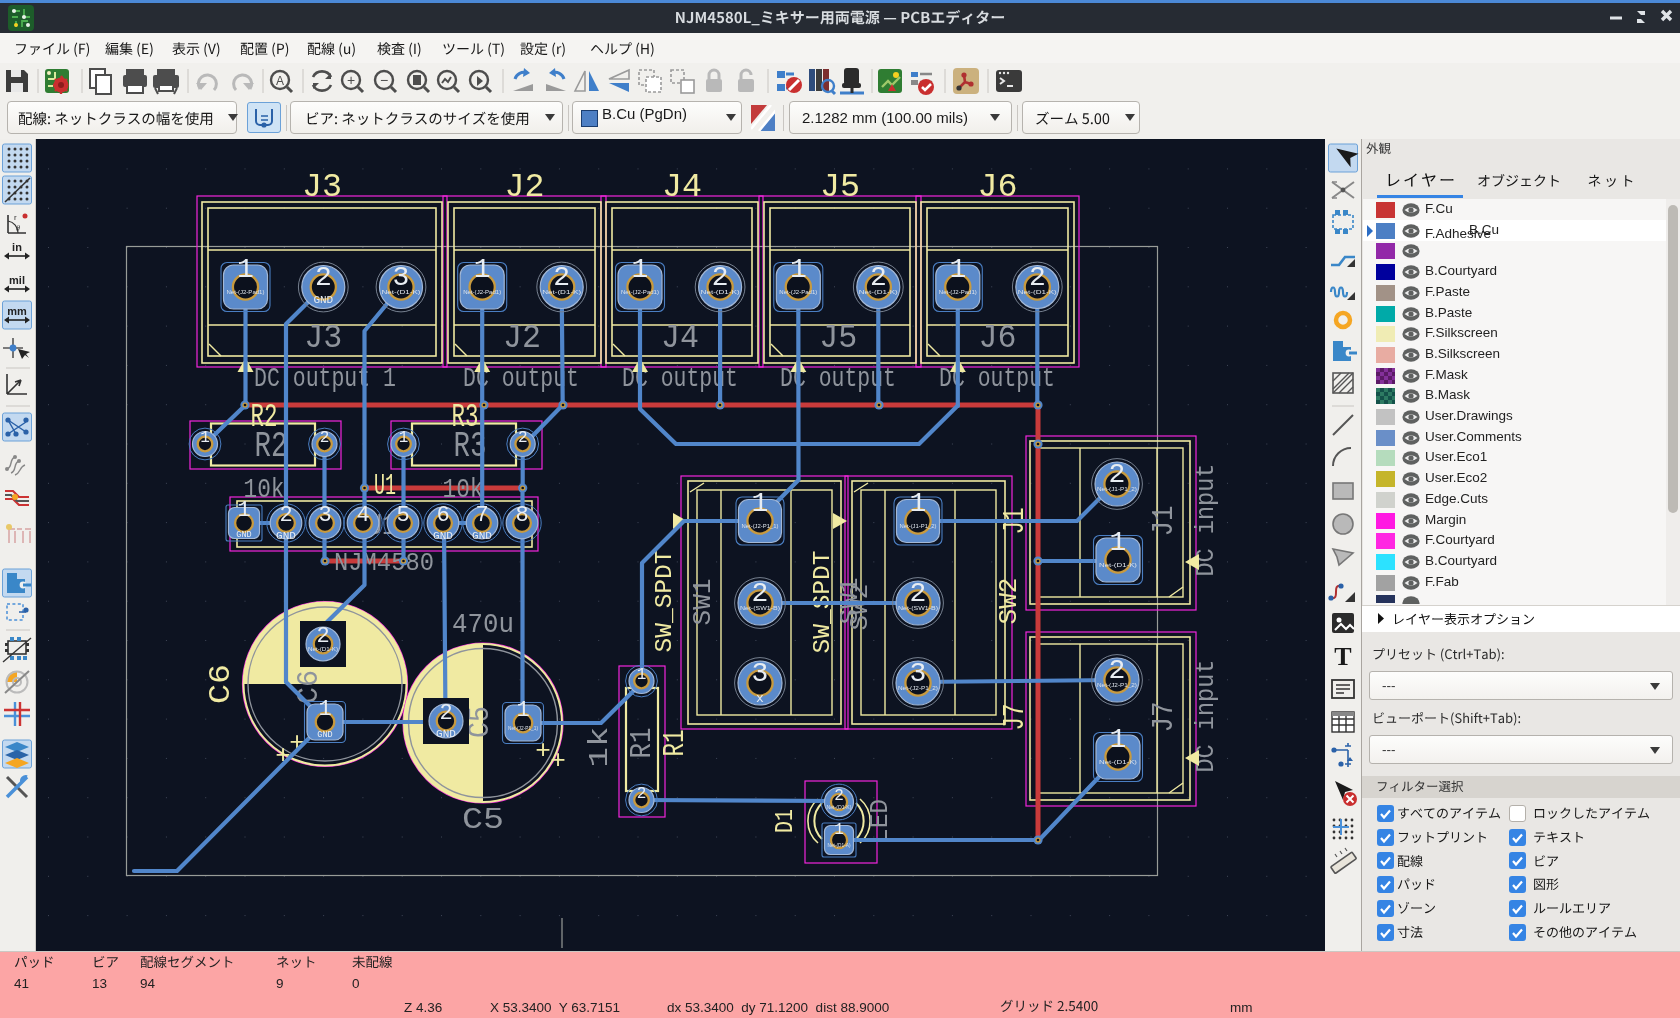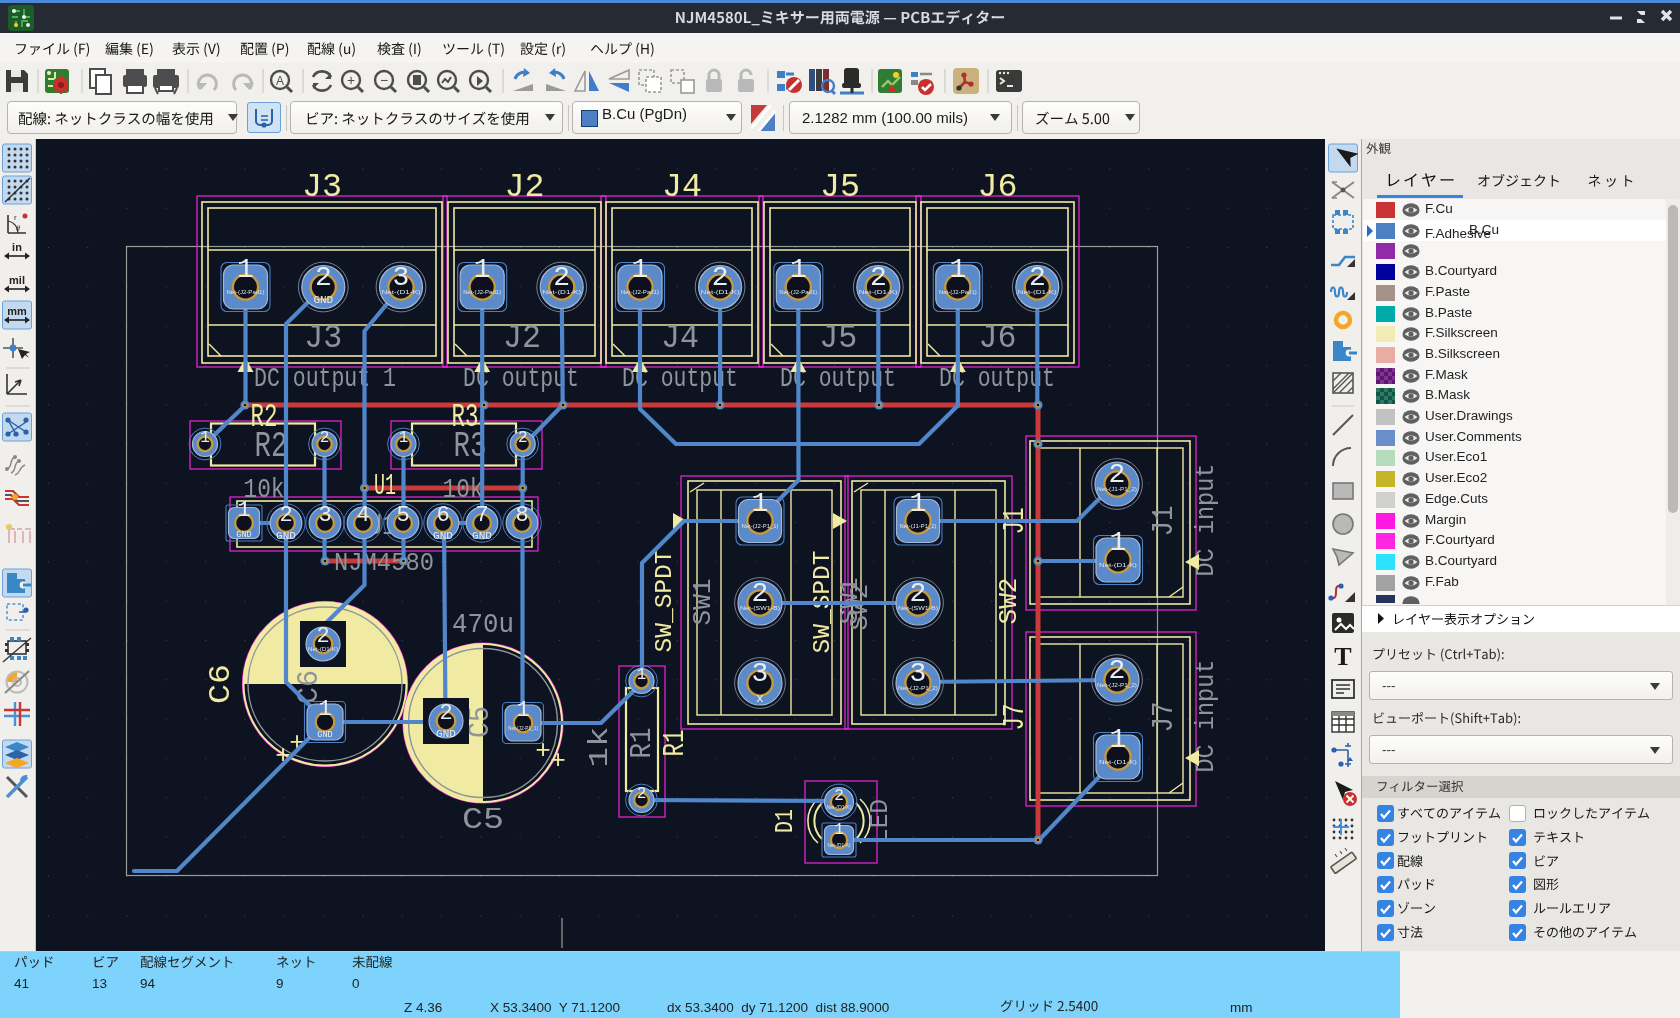--- a/index.html
+++ b/index.html
@@ -1074,28 +1074,28 @@
   </svg>
 <div style="position:absolute;left:1509px;top:899.5px;width:17px;height:17px;background:#3584e4;border-radius:3px"></div>
 <svg width="17" height="17" style="position:absolute;left:1509px;top:899.5px">
     <path d="M4,9 l3,3.5 l6,-7" stroke="#fff" stroke-width="2.2" fill="none"></path>
   </svg>
 <div style="position:absolute;left:1509px;top:923.5px;width:17px;height:17px;background:#3584e4;border-radius:3px"></div>
 <svg width="17" height="17" style="position:absolute;left:1509px;top:923.5px">
     <path d="M4,9 l3,3.5 l6,-7" stroke="#fff" stroke-width="2.2" fill="none"></path>
   </svg>
 
-<div style="position:absolute;left:0;top:951px;width:1400px;height:67px;background:#7dd3fc;border-top:1px solid #cbc8c3;box-sizing:border-box">
+<div style="position:absolute;left:0;top:951px;width:1680px;height:67px;background:#fca5a5;border-top:1px solid #cbc8c3;box-sizing:border-box">
     <div class="t13" style="position:absolute;left:14px;top:24px">41</div>
     <div class="t13" style="position:absolute;left:92px;top:24px">13</div>
     <div class="t13" style="position:absolute;left:140px;top:24px">94</div>
     <div class="t13" style="position:absolute;left:276px;top:24px">9</div>
     <div class="t13" style="position:absolute;left:352px;top:24px">0</div>
     <div class="t13" style="position:absolute;left:404px;top:48px">Z 4.36</div>
-    <div class="t13" style="position:absolute;left:490px;top:48px">X 53.3400  Y 71.1200</div>
+    <div class="t13" style="position:absolute;left:490px;top:48px">X 53.3400  Y 63.7151</div>
     <div class="t13" style="position:absolute;left:667px;top:48px">dx 53.3400  dy 71.1200  dist 88.9000</div>
     <div class="t13" style="position:absolute;left:1230px;top:48px">mm</div>
   </div>
 <svg width="1680" height="1018" viewBox="0 0 1680 1018" xmlns="http://www.w3.org/2000/svg" style="position:absolute;left:0;top:0;pointer-events:none">
 <g transform="translate(674.7 23.0) scale(0.015000 -0.015000)" fill="#d7dbdf">
       <path transform="translate(0 0)" d="M91 0H232V297C232 382 219 475 213 555H218L293 396L506 0H657V741H517V445C517 361 529 263 537 186H532L457 346L242 741H91Z"></path>
       <path transform="translate(749 0)" d="M252 -14C411 -14 481 100 481 239V741H333V251C333 149 299 114 234 114C192 114 152 137 124 191L23 116C72 29 145 -14 252 -14Z"></path>
       <path transform="translate(1317 0)" d="M91 0H224V309C224 380 212 482 205 552H209L268 378L383 67H468L582 378L642 552H647C639 482 628 380 628 309V0H763V741H599L475 393C460 348 447 299 431 252H426C411 299 397 348 381 393L255 741H91Z"></path>
       <path transform="translate(2170 0)" d="M337 0H474V192H562V304H474V741H297L21 292V192H337ZM337 304H164L279 488C300 528 320 569 338 609H343C340 565 337 498 337 455Z"></path>
       <path transform="translate(2760 0)" d="M277 -14C412 -14 535 81 535 246C535 407 432 480 307 480C273 480 247 474 218 460L232 617H501V741H105L85 381L152 338C196 366 220 376 263 376C337 376 388 328 388 242C388 155 334 106 257 106C189 106 136 140 94 181L26 87C82 32 159 -14 277 -14Z"></path>

